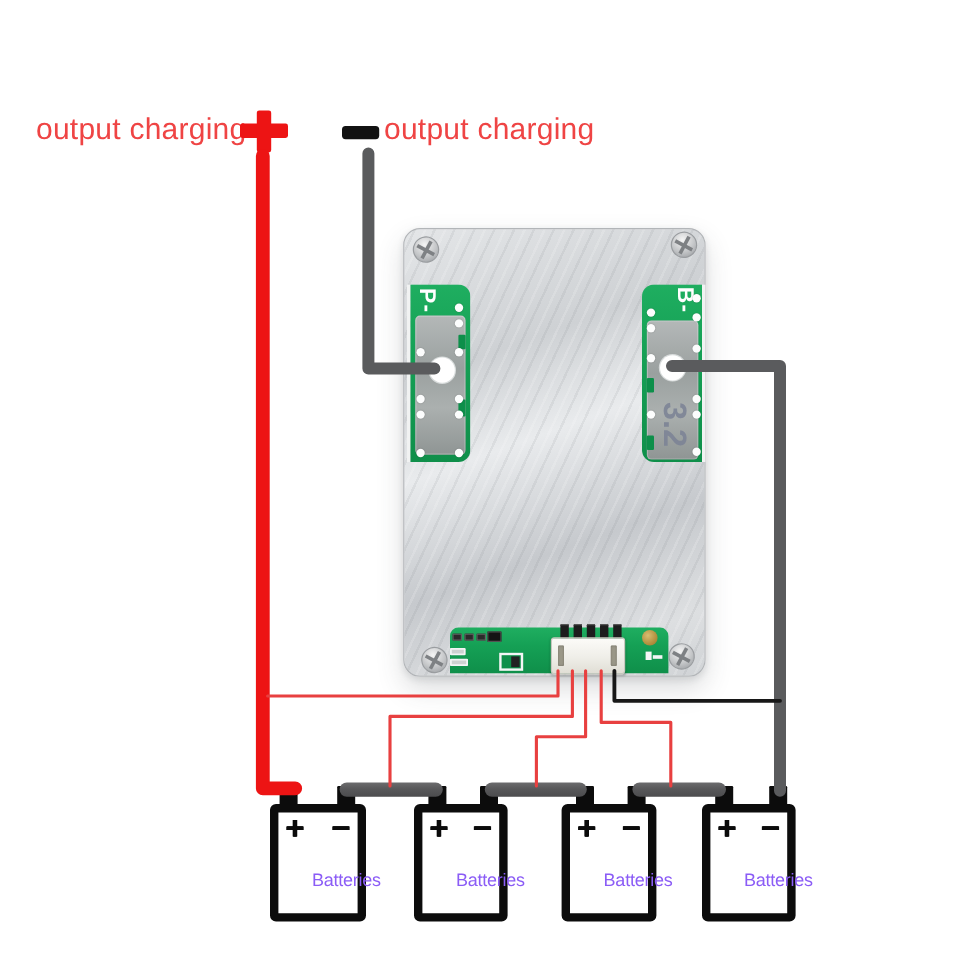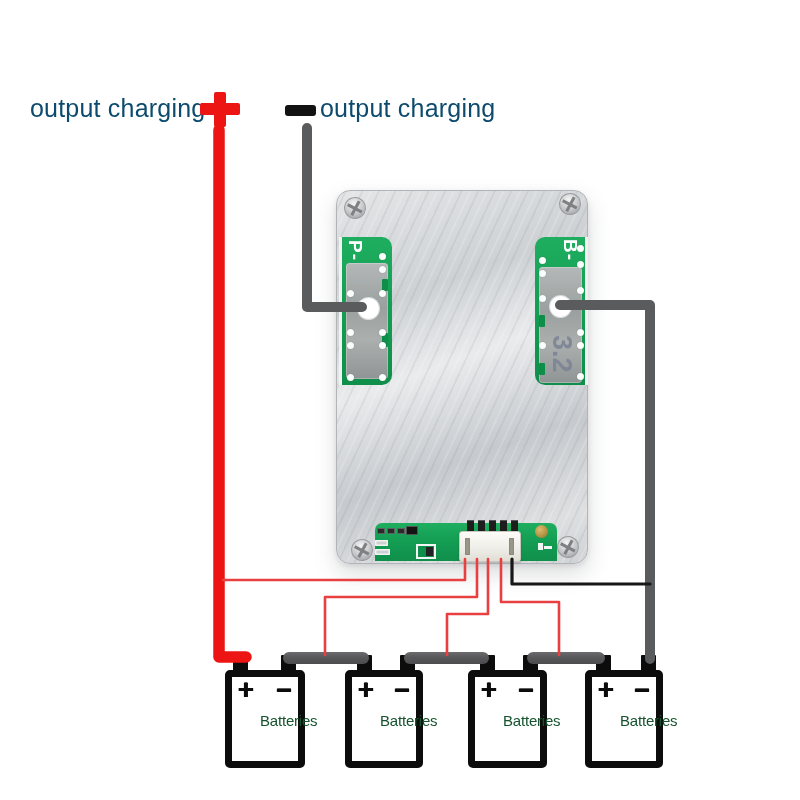--- a/index.html
+++ b/index.html
@@ -4,21 +4,21 @@
 <style>
   html,body{margin:0;padding:0;}
   body{
     width:800px;height:800px;position:relative;background:#ffffff;overflow:hidden;
     font-family:"Liberation Sans","DejaVu Sans",sans-serif;
   }
 
   
   .out-label{
     position:absolute;top:92px;height:34px;line-height:32px;
-    font-size:25px;color:#0c4a6e;letter-spacing:0.2px;white-space:nowrap;
+    font-size:25px;color:#ef4444;letter-spacing:0.2px;white-space:nowrap;
   }
   #label-left{left:30px;}
   #label-right{left:320px;}
   .plus-icon{position:absolute;left:200px;top:92px;width:40px;height:35px;}
   .plus-icon .bar-h{position:absolute;left:0;top:11px;width:40px;height:12px;background:#ed1414;border-radius:2px;}
   .plus-icon .bar-v{position:absolute;left:14px;top:0;width:12px;height:35px;background:#ed1414;border-radius:2px;}
   .minus-icon{position:absolute;left:285px;top:105px;width:31px;height:11px;background:#121212;border-radius:3px;}
 
   
   .board{
@@ -87,22 +87,22 @@
     position:absolute;top:670px;height:98px;background:#ffffff;border:7px solid #0c0c0c;
     border-radius:5px;z-index:2;box-sizing:border-box;
   }
   .battery .plus,.battery .minus{
     position:absolute;top:0px;font-size:27px;font-weight:bold;color:#0b0b0b;line-height:27px;
     text-shadow:0.4px 0 0 currentColor,-0.4px 0 0 currentColor,0 0.4px 0 currentColor;
   }
   .battery .plus{left:6px;}
   .battery .minus{right:6px;}
   .battery .bat-label{
-    position:absolute;left:0;right:0;top:35px;text-align:center;
-    font-size:15px;color:#14532d;letter-spacing:-0.2px;white-space:nowrap;padding-left:28px;
+    position:absolute;left:0;right:0;top:48px;text-align:center;
+    font-size:15px;color:#8b5cf6;letter-spacing:-0.2px;white-space:nowrap;padding-left:28px;
   }
 </style>
 </head>
 <body>
 
 <div>
 
   <span class="out-label" id="label-left">output charging</span>
   <div class="plus-icon">
     <div class="bar-h"></div>

